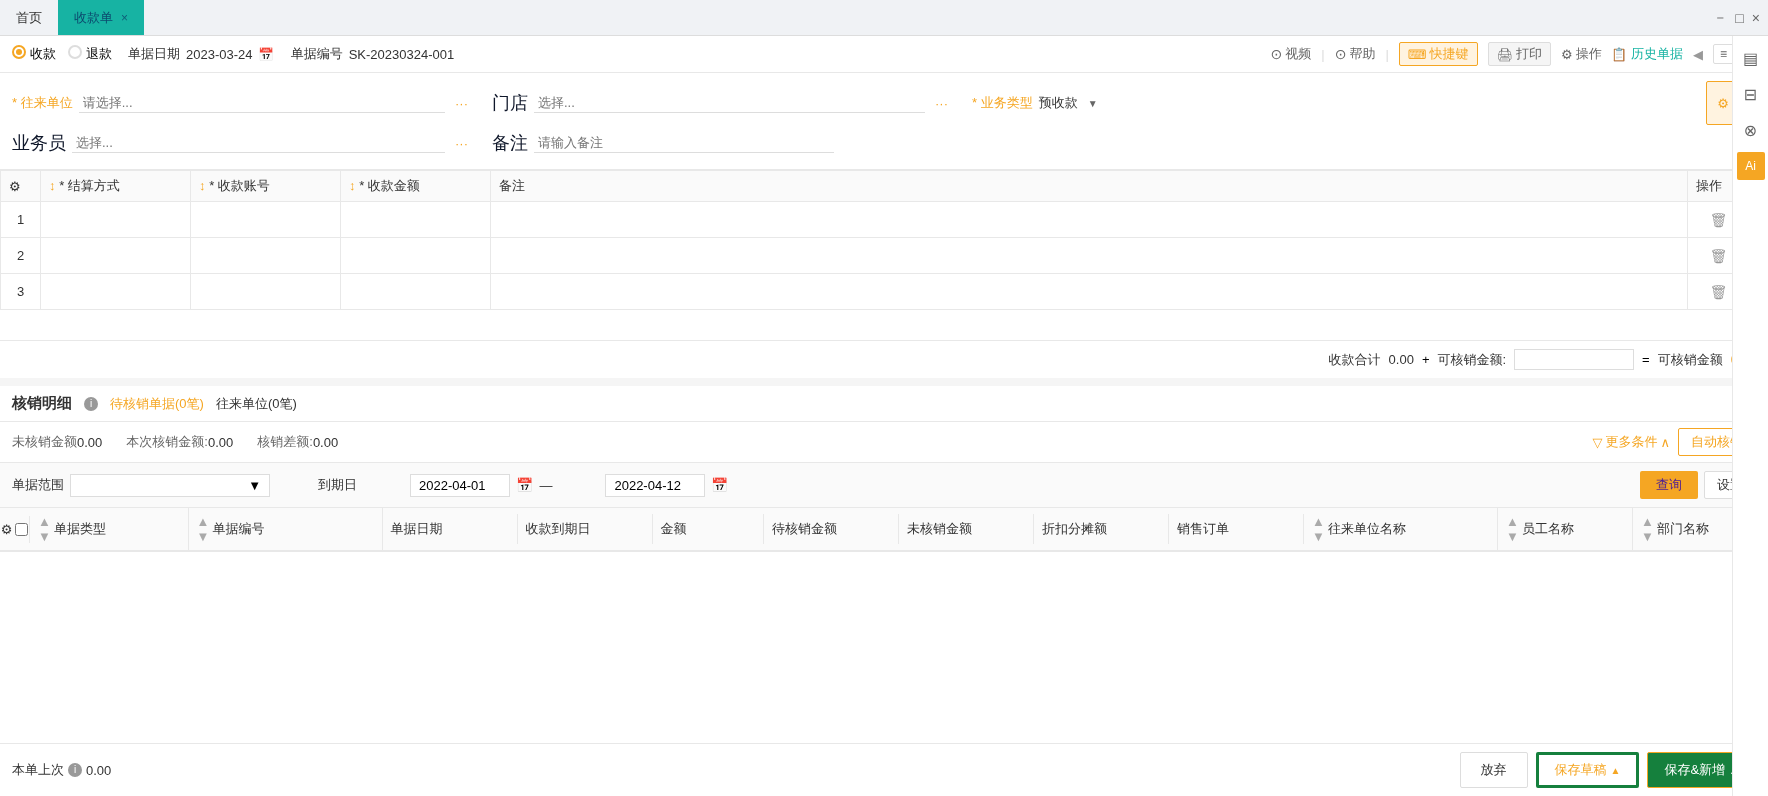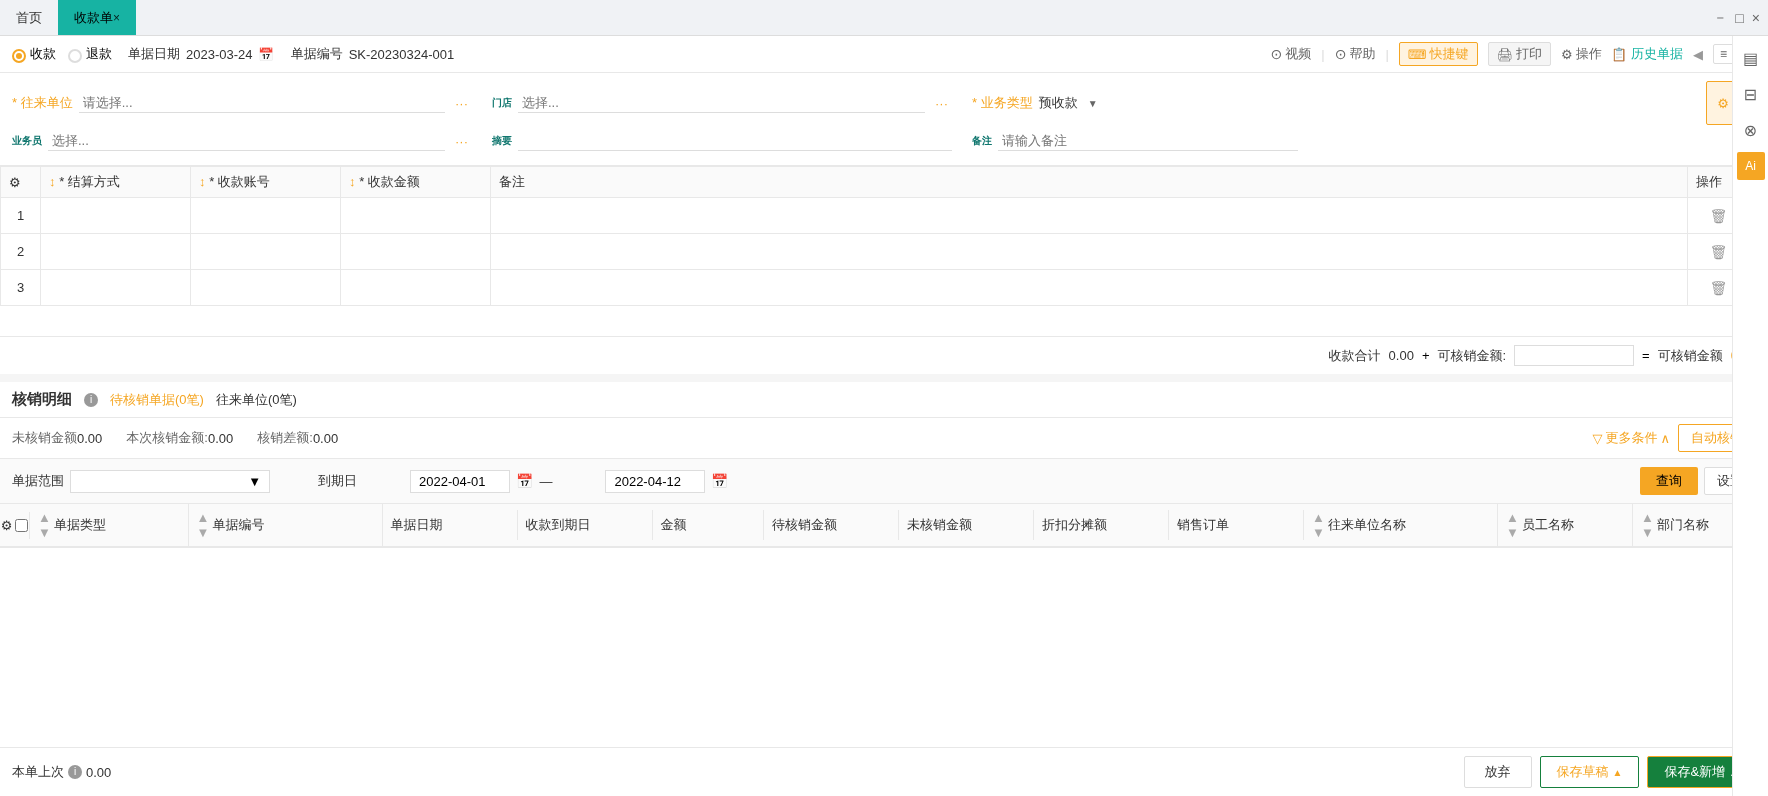--- a/index.html
+++ b/index.html
@@ -10,23 +10,23 @@
       display: flex; align-items: center;
       background: #f0f2f5; height: 36px;
       border-bottom: 1px solid #ddd;
     }
     .tab-home {
       background: #f0f2f5; color: #333;
       padding: 0 16px; height: 100%; display: flex; align-items: center;
       cursor: pointer; font-size: 13px;
     }
     .tab-active {
-      background: #17b3a3; color: #000000;
+      background: #17b3a3; color: #0c4a6e;
       padding: 0 16px; height: 100%; display: flex; align-items: center;
-      cursor: pointer; font-size: 13px; 
+      cursor: pointer; font-size: 13px; gap: 8px;
     }
     .tab-close { cursor: pointer; font-size: 12px; opacity: 0.8; }
     .tab-bar-right { margin-left: auto; display: flex; align-items: center; gap: 8px; padding-right: 8px; }
     .tab-bar-icon { color: #666; cursor: pointer; font-size: 14px; }
 
     
     .main-container {
       background: #fff;
       margin: 0;
       height: calc(796px - 36px);
@@ -35,21 +35,21 @@
     }
 
     
     .toolbar {
       display: flex; align-items: center;
       padding: 6px 12px; background: #fff;
       border-bottom: 1px solid #e8e8e8;
       gap: 16px; flex-shrink: 0;
     }
     .radio-group { display: flex; align-items: center; gap: 12px; }
-    .radio-item { display: flex; align-items: flex-end; gap: 4px; cursor: pointer; }
+    .radio-item { display: flex; align-items: flex-start; gap: 4px; cursor: pointer; }
     .radio-circle {
       width: 14px; height: 14px; border-radius: 50%;
       border: 2px solid #ddd; display: flex; align-items: center; justify-content: center;
     }
     .radio-circle.active { border-color: #f5a623; }
     .radio-circle.active::after {
       content: ''; width: 6px; height: 6px; border-radius: 50%; background: #f5a623;
     }
     .toolbar-field { display: flex; align-items: center; gap: 6px; }
     .toolbar-label { color: #333; white-space: nowrap; }
@@ -78,21 +78,21 @@
     .view-toggle-btn.active { background: #f5a623; color: #fff; }
 
     
     .form-area {
       padding: 8px 12px; background: #fff;
       border-bottom: 1px solid #e8e8e8; flex-shrink: 0;
     }
     .form-row { display: flex; align-items: center; gap: 0; margin-bottom: 6px; }
     .form-field { display: flex; align-items: center; gap: 6px; flex: 1; }
     .form-label { color: #f5a623; white-space: nowrap; font-size: 13px; }
-    .form-label-plain { color: #0f766e; white-space: nowrap; font-size: 10px; font-weight: bold; }
+    .form-label-plain { color: #0f172a; white-space: nowrap; font-size: 18px; }
     .form-input {
       border: none; border-bottom: 1px solid #ddd;
       padding: 2px 4px; color: #999; font-size: 13px;
       outline: none; background: transparent; flex: 1;
       min-width: 100px;
     }
     .form-input-dots { color: #f5a623; cursor: pointer; padding: 0 4px; }
     .form-select-value { color: #333; font-size: 13px; }
     .form-select-dropdown { color: #666; cursor: pointer; font-size: 10px; margin-left: 4px; }
 
@@ -174,21 +174,21 @@
     }
     .filter-date-input {
       border: 1px solid #ddd; padding: 3px 8px;
       font-size: 13px; outline: none; background: #fff;
       width: 100px;
       margin-left: 47px;
     }
     .filter-date-sep { color: #333; }
     .filter-right { margin-left: auto; display: flex; gap: 6px; }
     .query-btn {
-      background: #f5a623; color: #000000; border: none;
+      background: #f5a623; color: #4c1d95; border: none;
       padding: 4px 16px; border-radius: 2px; cursor: pointer; font-size: 13px;
     }
     .settings-btn {
       background: #fff; border: 1px solid #ddd; color: #333;
       padding: 4px 12px; border-radius: 2px; cursor: pointer; font-size: 13px;
     }
 
     
     .bottom-table-header {
       display: flex; align-items: center;
@@ -210,21 +210,21 @@
       border-top: 1px solid #e8e8e8; flex-shrink: 0;
       position: fixed; bottom: 0; left: 0; right: 0;
     }
     .bottom-info { display: flex; align-items: center; gap: 4px; color: #333; font-size: 13px; }
     .bottom-actions { margin-left: auto; display: flex; gap: 8px; }
     .btn-abandon {
       background: #fff; border: 1px solid #ddd; color: #333;
       padding: 6px 20px; border-radius: 2px; cursor: pointer; font-size: 13px;
     }
     .btn-save-draft {
-      background: #fff; border: 1px solid #15803d; color: #f5a623;
+      background: #fff; border: 3px solid #15803d; color: #f5a623;
       padding: 6px 16px; border-radius: 2px; cursor: pointer; font-size: 13px;
       display: flex; align-items: center; gap: 4px;
     }
     .btn-save-new {
       background: #15803d; border: 1px solid #f5a623; color: #fff;
       padding: 6px 16px; border-radius: 2px; cursor: pointer; font-size: 13px;
       display: flex; align-items: center; gap: 4px;
     }
     .btn-chevron { font-size: 10px; }
 
@@ -340,24 +340,20 @@
           <span>⚙</span>
           <span>设置</span>
         </button>
       </div>
     </div>
     <div class="form-row">
       <div class="form-field" style="flex:2; max-width:460px;">
         <span class="form-label-plain">业务员</span>
         <input class="form-input" style="width: 260px;" placeholder="选择...">
         <span class="form-input-dots">···</span>
-      </div>
-      <div class="form-field" style="flex:2; max-width:460px; margin-left:20px;">
-        <span class="form-label-plain">摘要</span>
-        <input class="form-input" style="width: 300px;">
       </div>
       <div class="form-field" style="flex:1; margin-left:20px;">
         <span class="form-label-plain">备注</span>
         <input class="form-input" style="flex: 1 1 0%; max-width: 300px;" placeholder="请输入备注">
       </div>
     </div>
   </div>
 
   <div class="table-area" style="max-height:170px; overflow-y:auto; flex-shrink:0;">
     <table class="data-table">

